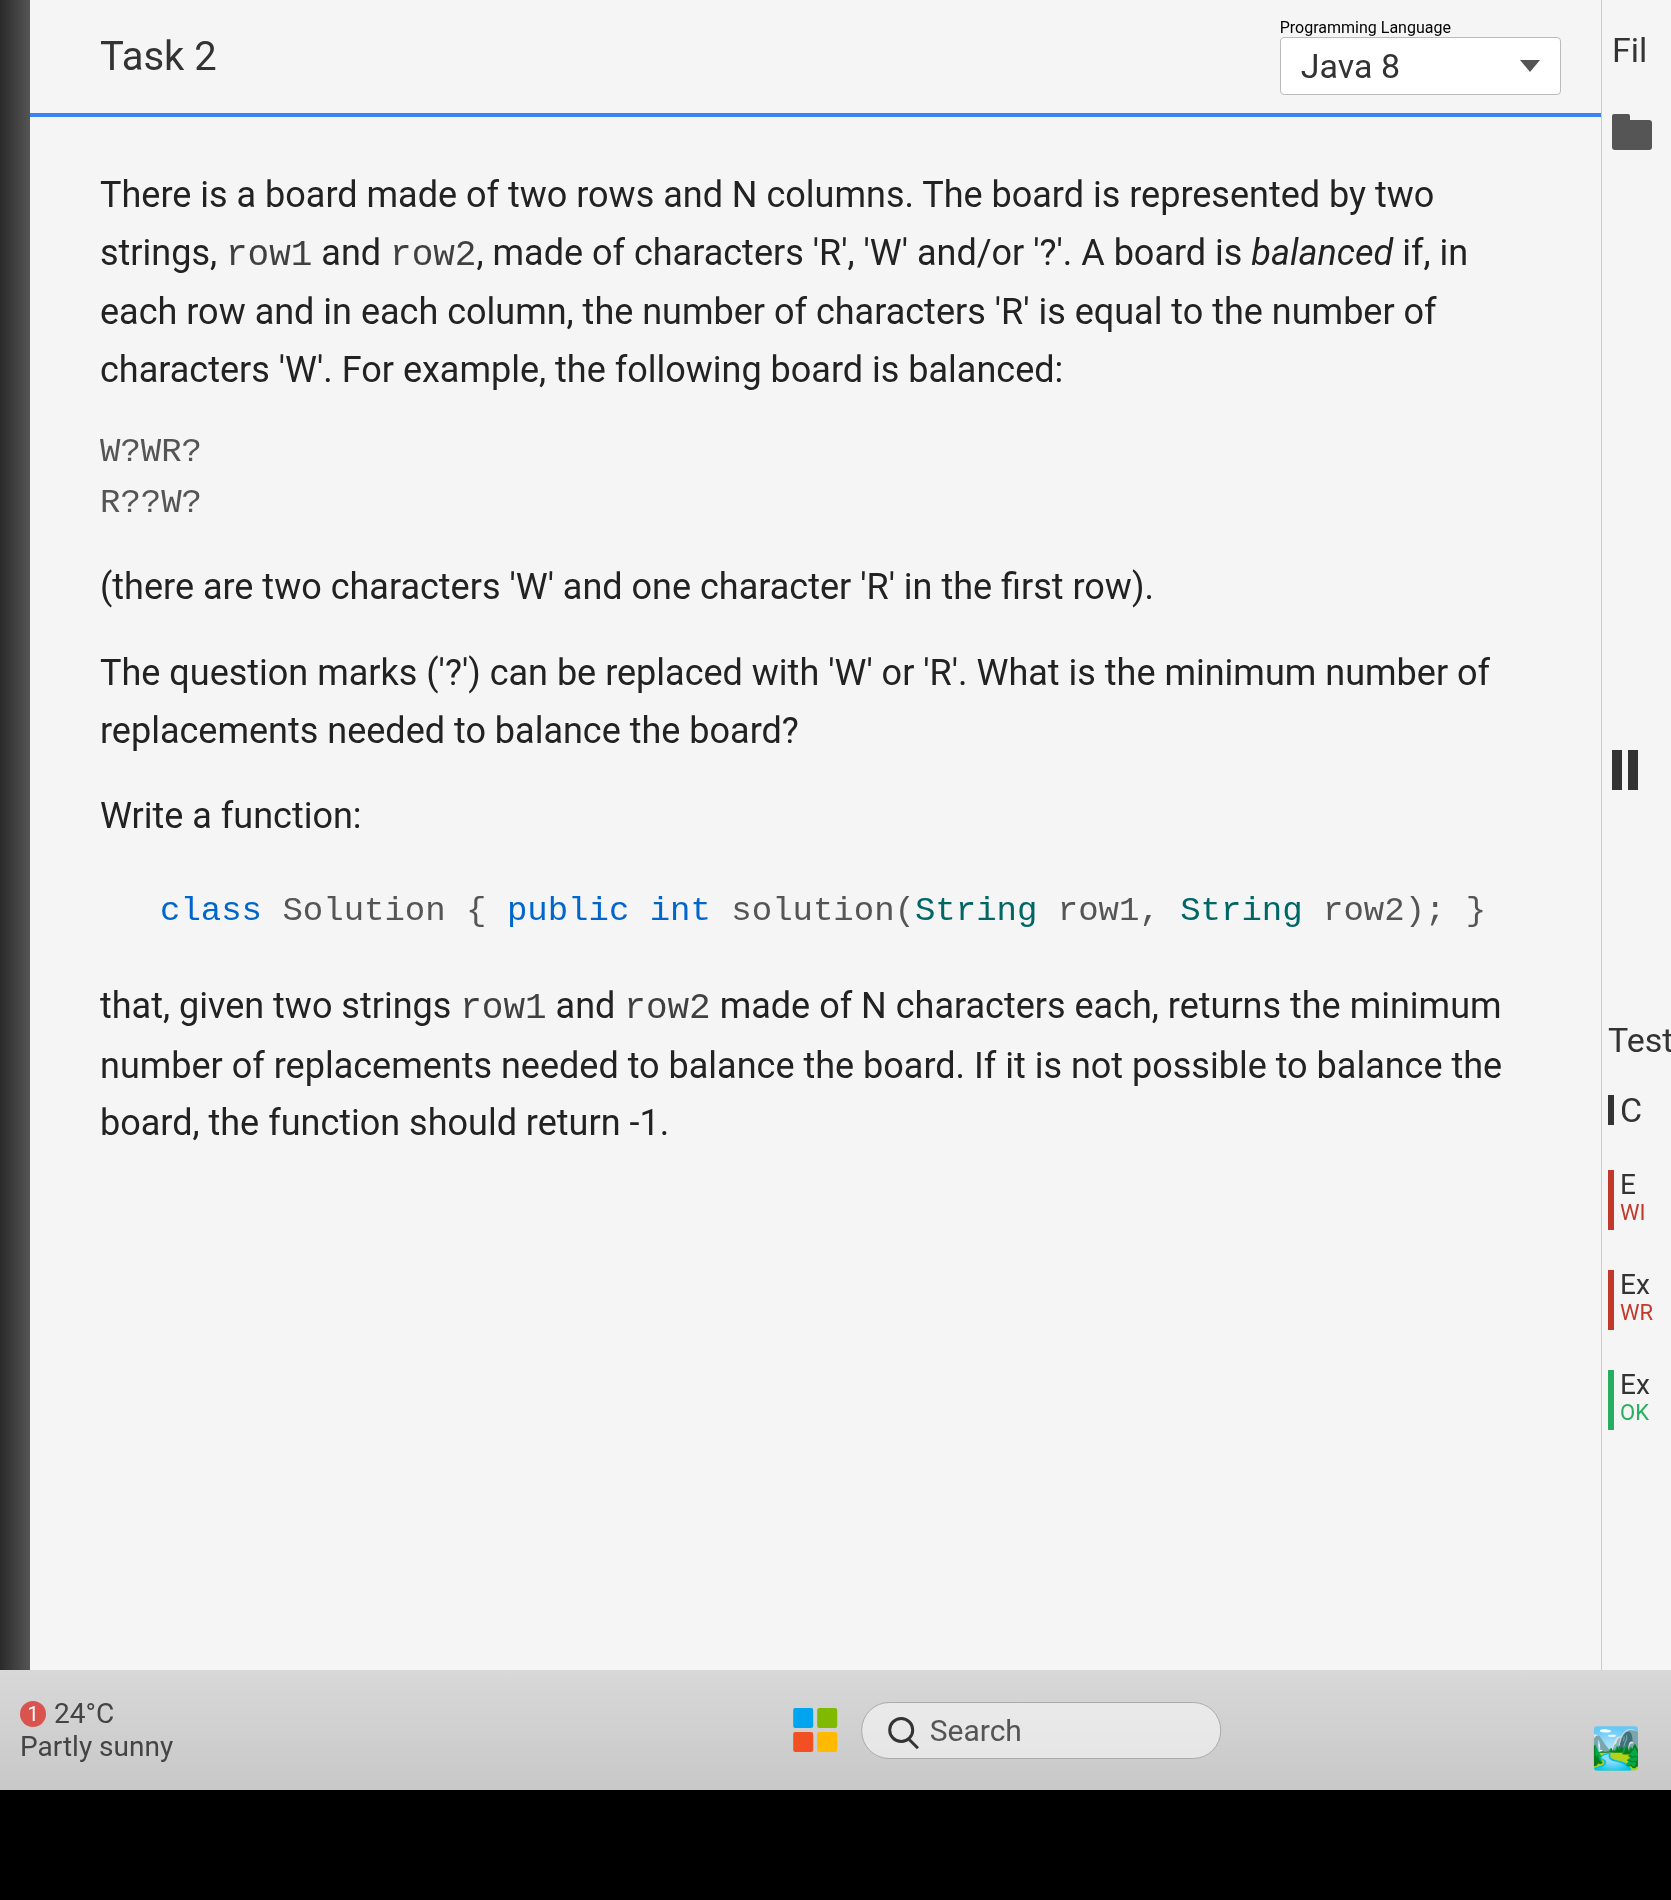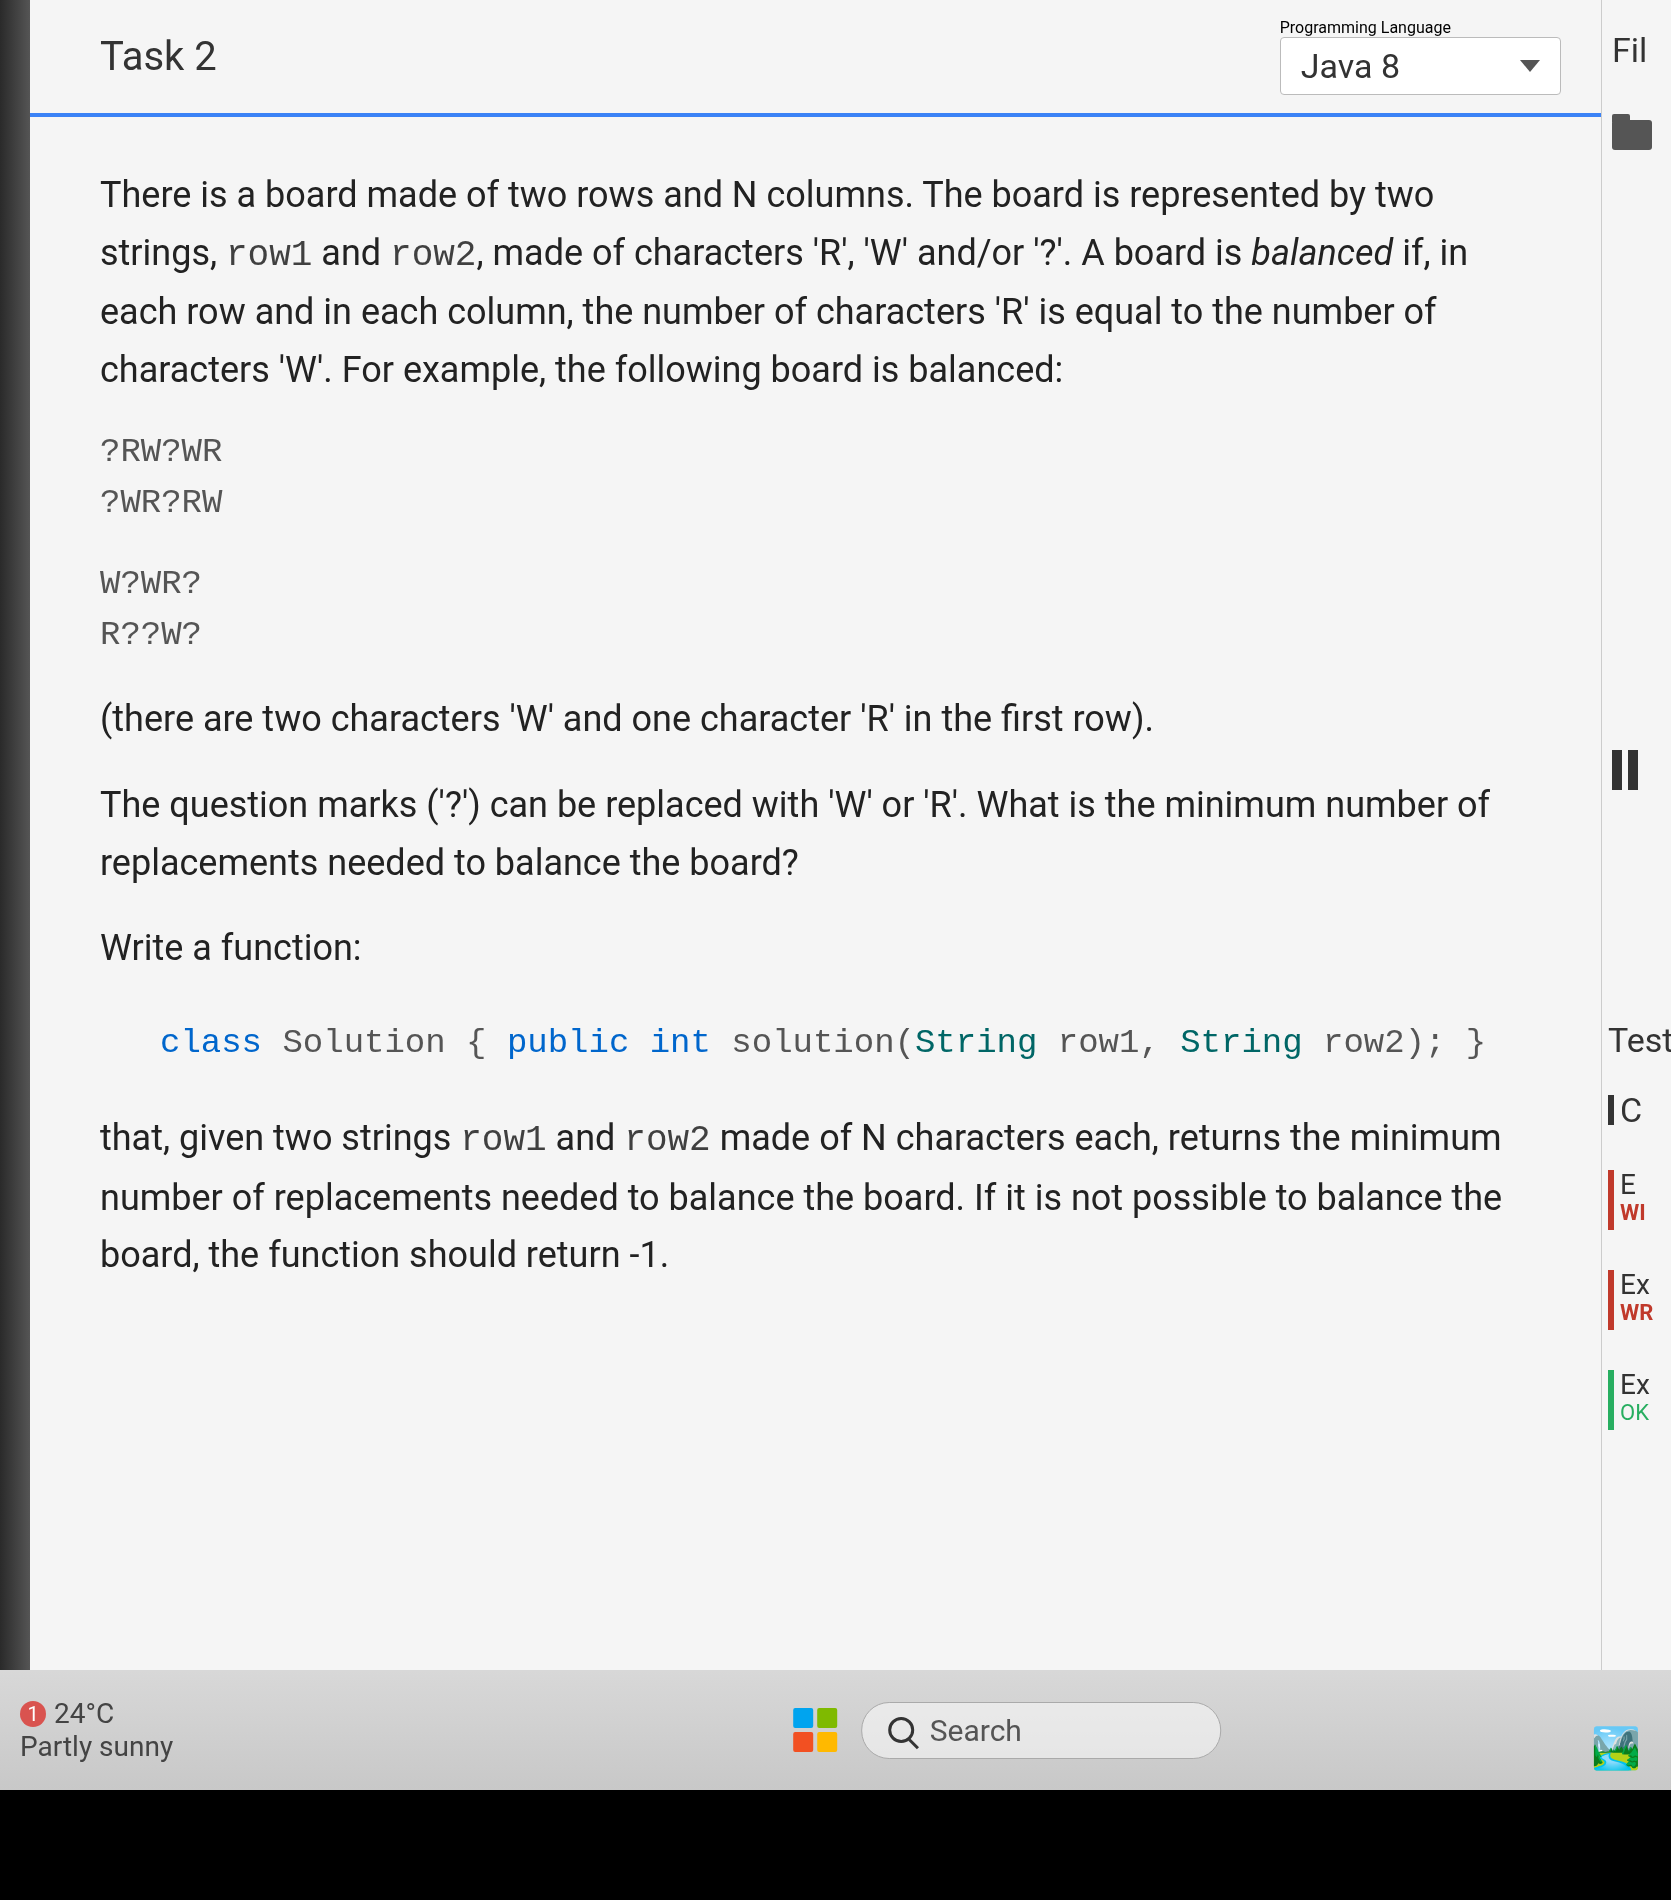--- a/index.html
+++ b/index.html
@@ -98,21 +98,21 @@
     }
     .right-cut .pause-icon span {
       display:block; width: 10px; height: 40px; background: #333;
     }
     .right-cut .test-label { margin-top: 230px; padding-left: 6px; }
     .right-cut .c-row { margin-top: 30px; padding-left: 6px; display:flex; align-items:center; gap:6px;}
     .right-cut .bar { width:6px; height:30px; background:#333; }
     .right-cut .ex-block { margin-top: 40px; padding-left: 6px; display:flex; gap:6px; align-items:flex-start;}
     .right-cut .redbar { width:6px; height:60px; background:#c0392b; }
     .right-cut .col { display:flex; flex-direction:column; font-size:28px; line-height:1.1;}
-    .right-cut .wr { color:#c0392b; font-size:22px;font-weight:bold; }
+    .right-cut .wr { color:#c0392b; font-size:22px; }
     .right-cut .ok { color:#27ae60; font-size:22px; }
     .right-cut .greenbar { width:6px; height:60px; background:#27ae60; }
 
     .problem-body {
       flex: 1;
       padding: 50px 70px 20px 70px;
       font-size: 36px;
       line-height: 1.6;
       color: #222;
       overflow: hidden;
@@ -228,24 +228,20 @@
             <span class="chevron"></span>
           </div>
         </div>
       </div>
 
       <div class="problem-body">
         <p>
           <span>There is a board made of two rows and N columns. The board is represented by two strings, </span><span class="mono-var">row1</span><span> and </span><span class="mono-var">row2</span><span>, made of characters 'R', 'W' and/or '?'. A board is </span><span class="italic">balanced</span><span> if, in each row and in each column, the number of characters 'R' is equal to the number of characters 'W'. For example, the following board is balanced:</span>
         </p>
         <div class="example-block">
-          <div>?RW?WR</div>
-          <div>?WR?RW</div>
-        </div>
-        <div class="example-block">
           <div>W?WR?</div>
           <div>R??W?</div>
         </div>
         <p>(there are two characters 'W' and one character 'R' in the first row).</p>
         <p>The question marks ('?') can be replaced with 'W' or 'R'. What is the minimum number of replacements needed to balance the board?</p>
         <p>Write a function:</p>
         <div class="code-sig">
           <span class="kw-class">class</span><span class="kw-name"> Solution { </span><span class="kw-pub">public</span><span class="kw-type"> int</span><span class="kw-name"> solution(</span><span class="kw-string">String</span><span class="kw-name"> row1, </span><span class="kw-string">String</span><span class="kw-name"> row2); }</span>
         </div>
         <p>

